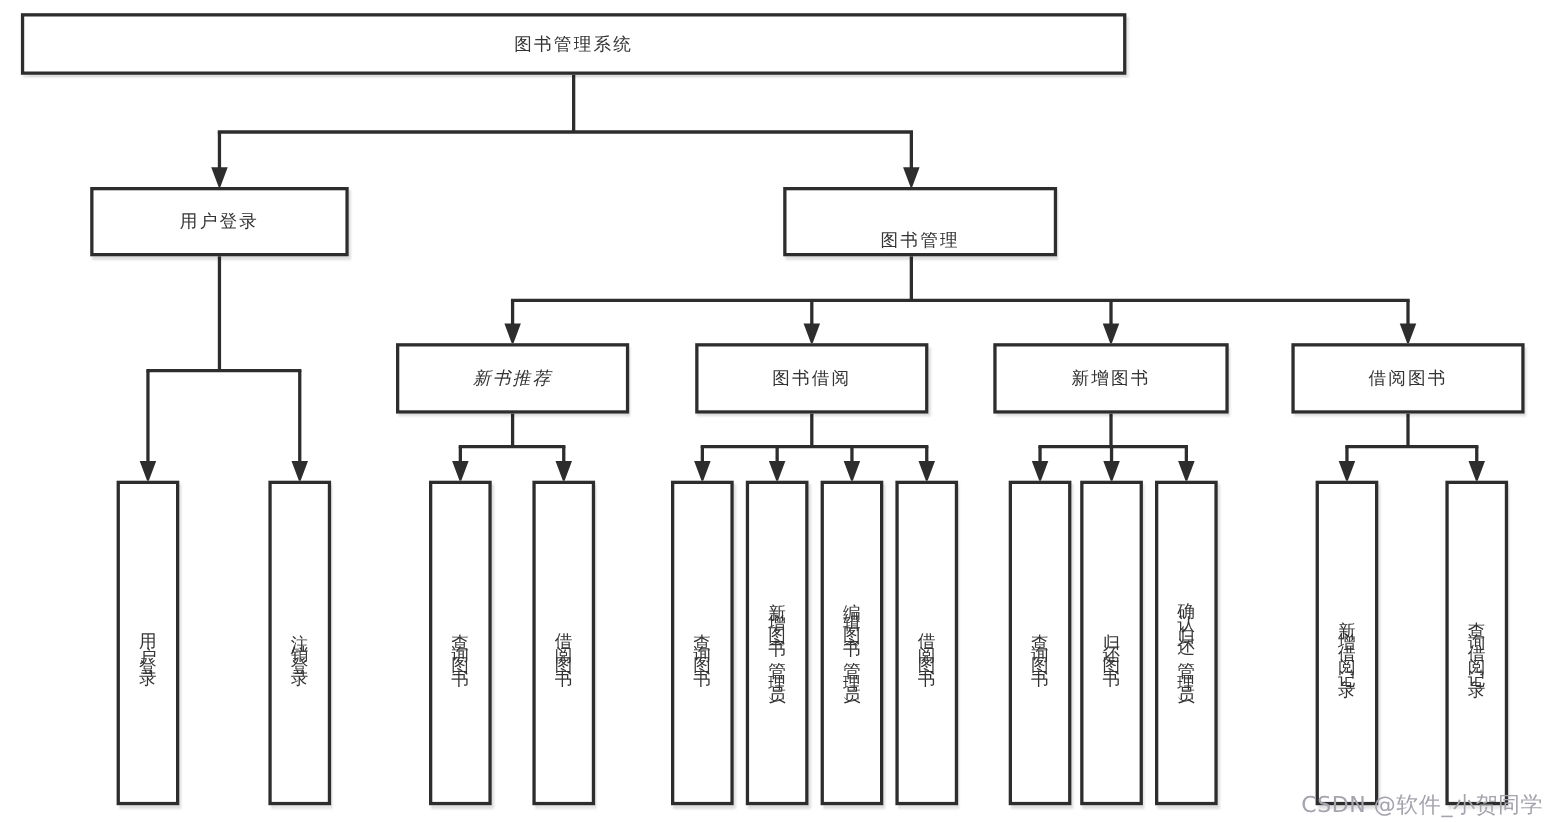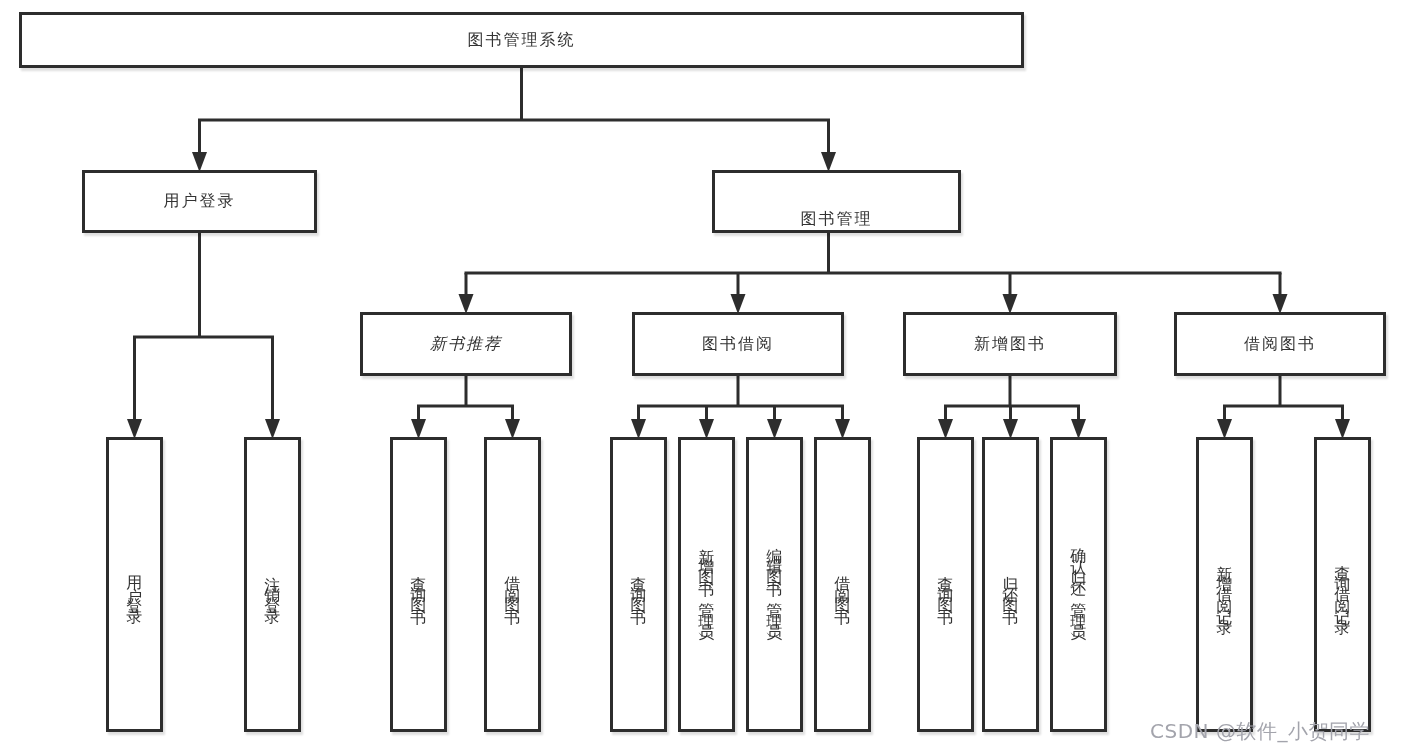--- a/index.html
+++ b/index.html
@@ -36,21 +36,21 @@
   }
   .node.root span{font-size:16px;}
   .node.v span{
     writing-mode:vertical-rl;
     letter-spacing:11px;
     white-space:normal;
     line-height:1.1;
   }
   .watermark{
     position:absolute;
-    left:1150px;top:719px;
+    left:1183px;top:719px;
     font-size:20px;line-height:24px;
     color:var(--watermark);
     z-index:3;
     white-space:nowrap;
     letter-spacing:0.5px;
   }
 </style>
 </head>
 <body>
 

